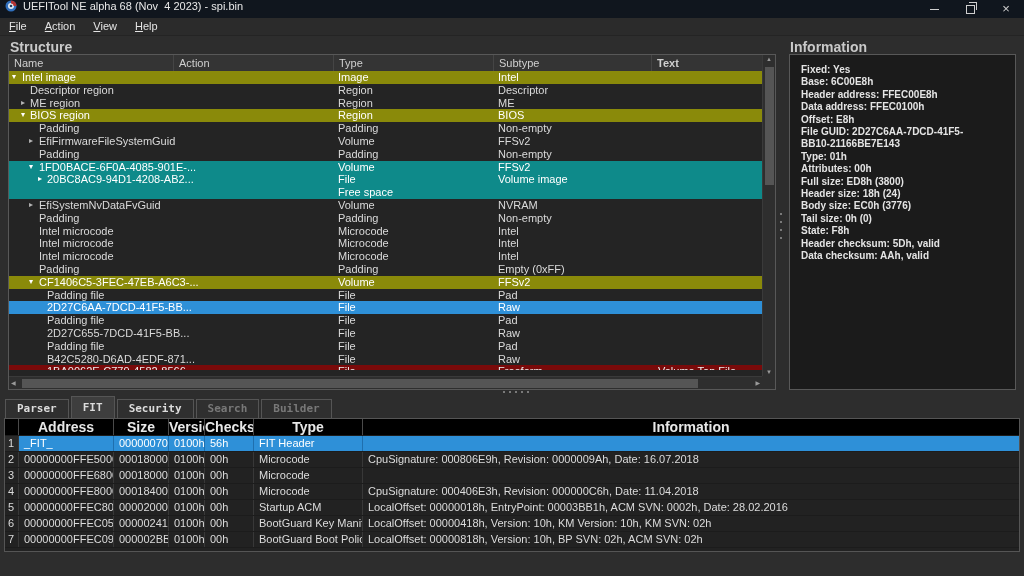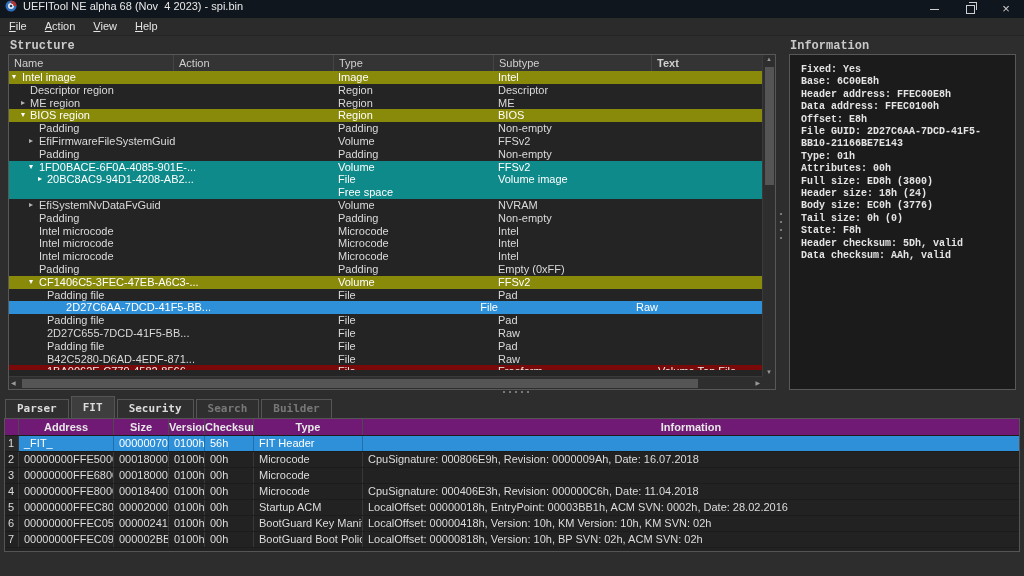--- a/index.html
+++ b/index.html
@@ -20,22 +20,22 @@
            border:1px solid #cfcfcf;border-bottom:none;border-left:none;}
   .win-btn.close{font-size:13px;}
 
   
   .menubar{position:absolute;top:18px;left:0;width:1024px;height:17px;background:#2b2b2b;
            border-bottom:1px solid #242424;display:flex;align-items:center;font-size:11px;color:#e4e4e4;}
   .menu-item{padding:0 9px;height:17px;line-height:17px;}
   .menu-item .u{text-decoration:underline;}
 
   
-  .gb-label{position:absolute;font-family:Liberation Mono, monospace;font-weight:bold;
-            font-size:12px;color:#c9c9c9;}
+  .gb-label{position:absolute;font-family:Liberation Sans, sans-serif;font-weight:bold;
+            font-size:14px;color:#c9c9c9;}
   .panel{position:absolute;border:1px solid #585858;background:#0f766e;box-sizing:border-box;}
 
   
   #structure-panel{left:8px;top:54px;width:768px;height:336px;}
   .tree-header{position:absolute;left:0;top:0;right:13px;height:16px;background:#343434;
                border-bottom:1px solid #1e1e1e;font-size:11px;color:#cfcfcf;}
   .tree-header span{position:absolute;top:0;height:16px;line-height:16px;padding-left:5px;
                     border-left:1px solid #454545;box-sizing:border-box;}
   .tree-header span:first-child{border-left:none;}
   .th-name{left:0;width:164px;}
@@ -51,62 +51,62 @@
   .tree-row .name{left:0;width:164px;}
   .tree-row .col-action{left:164px;width:160px;}
   .tree-row .col-type{left:324px;width:160px;padding-left:5px;}
   .tree-row .col-subtype{left:484px;width:160px;padding-left:5px;}
   .tree-row .col-text{left:644px;width:240px;padding-left:5px;}
   .tree-row .arrow{position:absolute;top:0;font-size:8px;color:#b5b5b5;line-height:12.8px;}
   .a0{left:3px;}.a1{left:12px;}.a2{left:20px;}.a3{left:29px;}
   .n0{padding-left:13px;}.n1{padding-left:21px;}.n2{padding-left:30px;}.n3{padding-left:38px;}
   .hl-olive{background:#8a8a0a;color:#fff;}
   .hl-teal{background:#0e8a8a;color:#fff;}
-  .hl-blue{background:#2e90d8;color:#fff;text-align:right;}
+  .hl-blue{background:#2e90d8;color:#fff;}
   .hl-red{background:#7a0a0a;color:#eee;}
   .hl-olive .arrow,.hl-teal .arrow,.hl-blue .arrow,.hl-red .arrow{color:#fff;}
   .clipped{height:5px;overflow:hidden;}
 
   
   .vscroll{position:absolute;top:0;right:0;width:13px;bottom:13px;background:#2e2e2e;border-left:1px solid #3a3a3a;box-sizing:border-box;}
   .hscroll{position:absolute;left:0;bottom:0;right:13px;height:13px;background:#2e2e2e;border-top:1px solid #3a3a3a;box-sizing:border-box;}
   .sb-arrow{position:absolute;color:#9a9a9a;font-size:6px;text-align:center;}
   .vscroll .up{top:1px;left:0;width:12px;}
   .vscroll .down{bottom:1px;left:0;width:12px;}
   .vscroll .thumb{position:absolute;left:2px;top:12px;width:9px;height:118px;background:#555;}
   .hscroll .left{left:2px;top:2px;}
   .hscroll .right{right:2px;top:2px;}
   .hscroll .thumb{position:absolute;top:2px;left:13px;width:676px;height:9px;background:#555;}
   .sb-corner{position:absolute;right:0;bottom:0;width:13px;height:13px;background:#2e2e2e;}
 
   
   #info-panel{left:789px;top:54px;width:227px;height:336px;background:#1b1b1b;padding:9px 0 0 11px;}
-  .info-line{font-family:Liberation Mono, monospace;font-weight:bold;font-size:10px;
+  .info-line{font-family:Liberation Sans, sans-serif;font-weight:bold;font-size:10px;
              line-height:12.4px;color:#e4e4e4;white-space:pre;}
 
   
   .vsplit{position:absolute;left:780px;top:213px;width:4px;height:26px;display:flex;
           flex-direction:column;justify-content:space-between;}
   .vsplit i{display:block;width:2px;height:2px;background:#7a7a7a;}
   .hsplit{position:absolute;left:503px;top:391px;width:26px;height:4px;display:flex;
           justify-content:space-between;}
   .hsplit i{display:block;width:2px;height:2px;background:#7a7a7a;}
 
   
   .tabbar{position:absolute;left:5px;top:398px;height:20px;display:flex;align-items:flex-end;}
   .tab{font-family:"DejaVu Sans Mono",monospace;font-weight:bold;font-size:11px;color:#dcdcdc;
        background:#2f2f2f;border:1px solid #555;border-bottom:none;padding:2px 11px 3px 11px;
        margin-right:2px;height:13px;line-height:13px;}
   .tab.active{background:#3e3e3e;padding-top:4px;height:14px;position:relative;z-index:2;}
   .tab.disabled{color:#787878;}
 
   
   #fit-panel{left:4px;top:418px;width:1016px;height:134px;background:#222;border:1px solid #555;}
-  .fit-header{display:flex;height:16px;background:#701a75;border-bottom:1px solid #1c1c1c;
-              font-size:11px;font-weight:bold;color:#e8e8e8;}
+  .fit-header{display:flex;height:16px;background:#000000;border-bottom:1px solid #1c1c1c;
+              font-size:14px;font-weight:bold;color:#e8e8e8;}
   .fit-header .hc{border-right:1px solid #4a4a4a;text-align:center;line-height:16px;box-sizing:border-box;overflow:hidden;}
   .fit-row{display:flex;height:16px;border-bottom:1px solid #1c1c1c;font-size:11px;color:#dcdcdc;box-sizing:border-box;}
   .fit-row .cell{border-right:1px solid #383838;line-height:15px;padding-left:5px;box-sizing:border-box;
                  white-space:nowrap;overflow:hidden;}
   .w-num{flex:0 0 14px;padding-left:3px !important;}
   .w-addr{flex:0 0 95px;}
   .w-size{flex:0 0 55px;}
   .w-ver{flex:0 0 36px;}
   .w-chk{flex:0 0 49px;}
   .w-type{flex:0 0 109px;}

